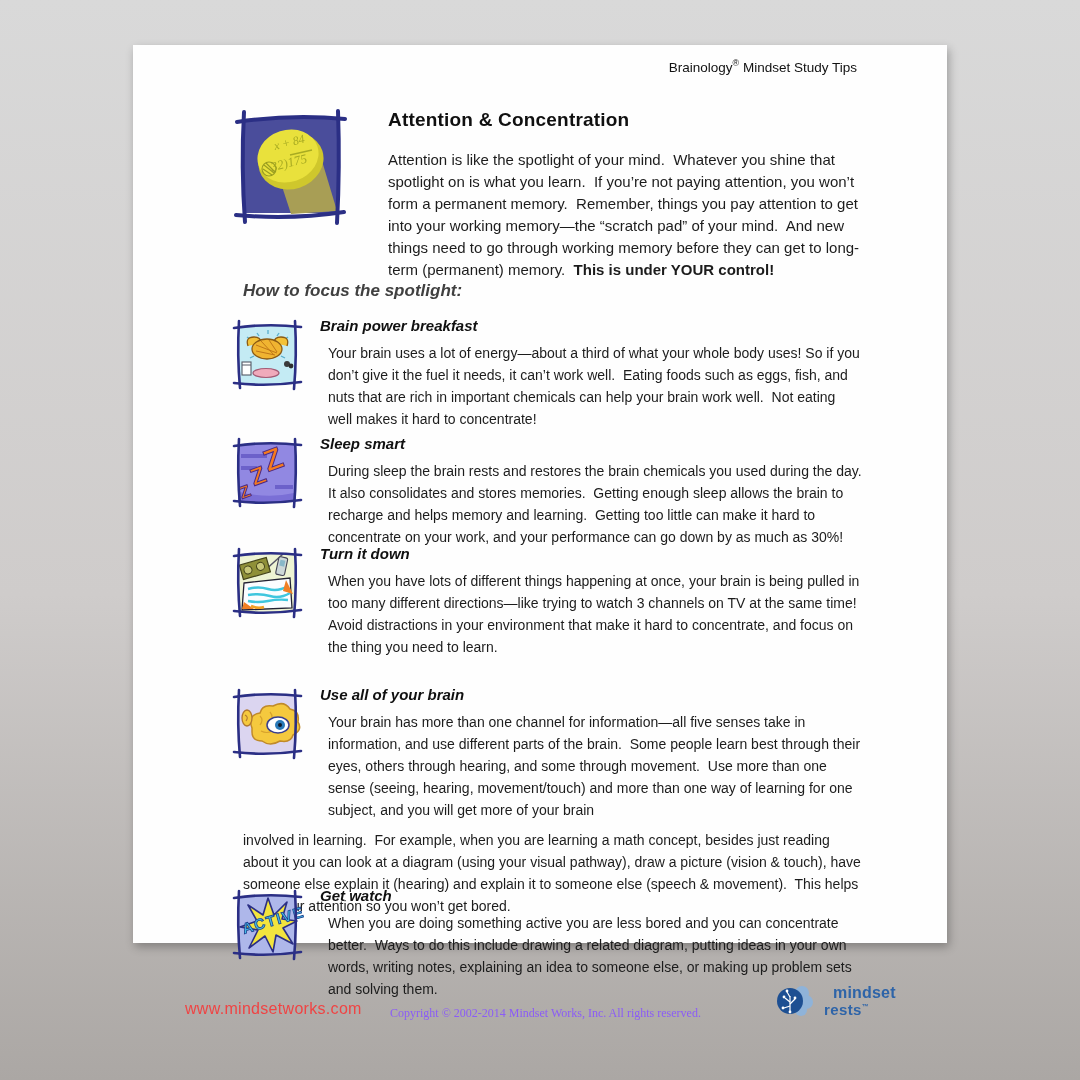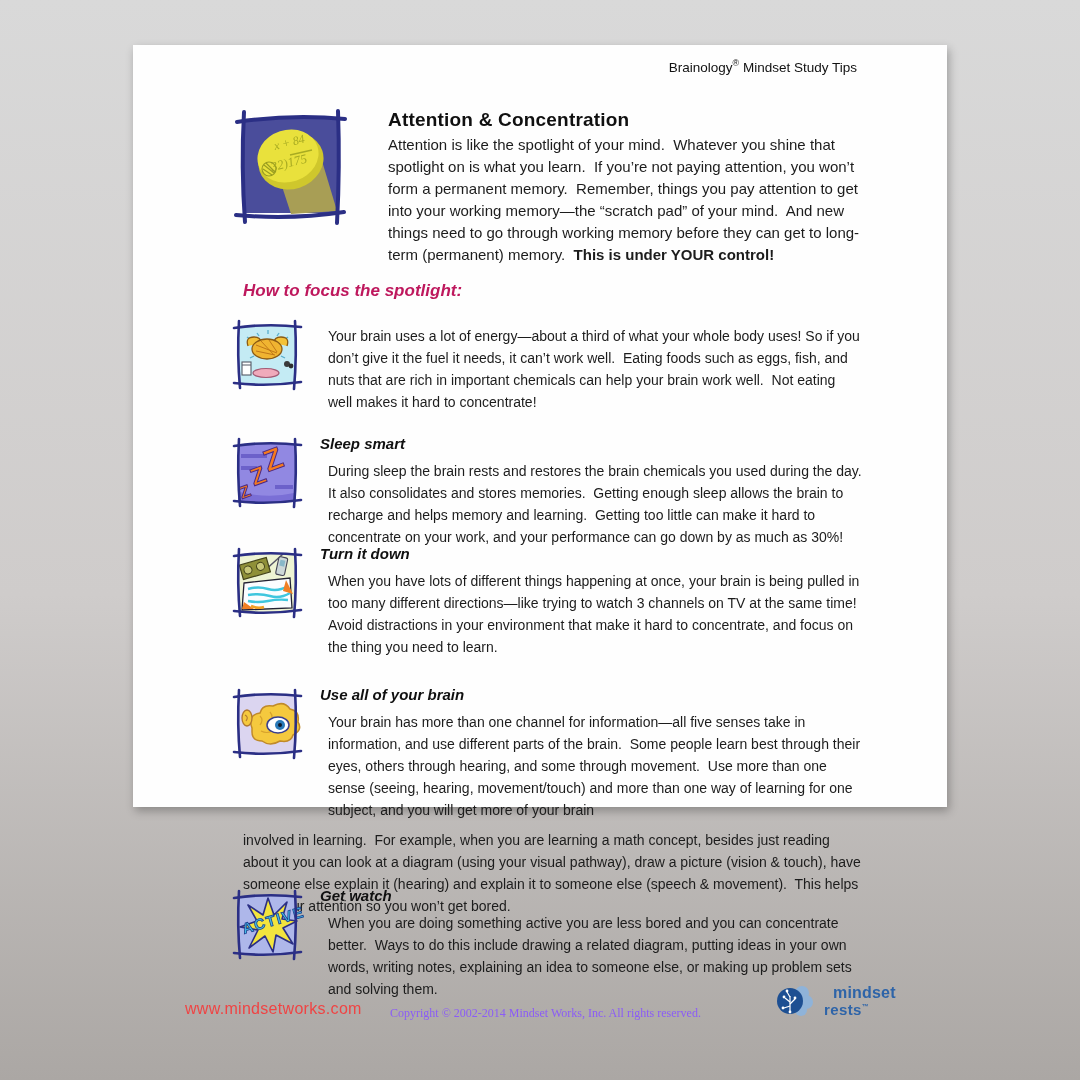--- a/index.html
+++ b/index.html
@@ -1,26 +1,26 @@
 <!DOCTYPE html>
 <html><head>
 <meta charset="utf-8">
 <style>
   html,body{margin:0;padding:0;}
   body{width:1080px;height:1080px;overflow:hidden;font-family:"Liberation Sans",sans-serif;}
   .stage{position:relative;width:1080px;height:1080px;background:linear-gradient(180deg,#d9d9d9 0%,#cfcccb 55%,#aba7a4 100%);}
-  .poster{position:absolute;left:133px;top:45px;width:814px;height:762px;background:#fefefe;box-shadow:2px 4px 9px rgba(0,0,0,.28);}
+  .poster{position:absolute;left:133px;top:45px;width:814px;height:898px;background:#fefefe;box-shadow:2px 4px 9px rgba(0,0,0,.28);}
   .doc-header{position:absolute;top:13px;right:90px;font-size:13.5px;color:#111;}
   .doc-header sup{font-size:9px;}
   .intro{position:absolute;left:100px;top:62px;display:flex;}
   .intro-text{margin-left:39px;width:474px;}
-  h1.title{margin:2px 0 3px 0;font-size:19px;font-weight:bold;color:#101010;letter-spacing:.2px;}
+  h1.title{margin:2px 0 18px 0;font-size:19px;font-weight:bold;color:#101010;letter-spacing:.2px;}
   .body{white-space:pre-wrap;color:#1c1c1c;}
   .intro-text .body{margin:0;font-size:15px;line-height:22px;}
-  .subtitle{position:absolute;left:110px;top:236px;margin:0;font-size:17px;font-style:italic;font-weight:bold;color:#be185d;}
+  .subtitle{position:absolute;left:110px;top:236px;margin:0;font-size:17px;font-style:italic;font-weight:bold;color:#404040;}
   .sec{position:absolute;left:98px;display:flex;}
   .sec .icon-box{width:74px;flex:0 0 74px;}
   .sec-text{margin-left:15px;width:550px;}
   .sec-text h3{margin:0 0 3px 0;font-size:15px;font-style:italic;font-weight:bold;color:#101010;}
   .sec-text .body{margin:8px;font-size:14px;line-height:22px;}
   .body.cont{margin-left:-77px;width:622px;}
   .s0{top:272px}.s1{top:390px}.s2{top:500px}.s3{top:641px}.s4{top:842px}
   .site-link{position:absolute;left:52px;top:955px;font-size:16px;color:#ef4444;letter-spacing:.3px;cursor:pointer;}
   .copyright{position:absolute;left:257px;top:961px;font-family:"Liberation Serif",serif;font-size:12px;color:#8b5cf6;}
   .logo{position:absolute;left:642px;top:936px;display:flex;align-items:center;}
@@ -97,20 +97,21 @@
             <circle cx="60" cy="49" r="2.4" fill="#2e2e2e"></circle>
           <g stroke="#2b2f85" stroke-width="2.6" stroke-linecap="round" fill="none">
             <path d="M3,11 Q36,6 70,10"></path>
               <path d="M64,4 Q66,38 63,72"></path>
             <path d="M3,66 Q36,70 70,65"></path>
               <path d="M8,4 Q6,38 9,71"></path>
           </g>
         </svg>
       </div>
       <div class="sec-text">
+        <h3>Brain power breakfast</h3>
         <p class="body">Your brain uses a lot of energy—about a third of what your whole body uses! So if you don’t give it the fuel it needs, it can’t work well.  Eating foods such as eggs, fish, and nuts that are rich in important chemicals can help your brain work well.  Not eating well makes it hard to concentrate!</p>
       </div>
     </div>
 
     <div class="sec s1">
       <div class="icon-box">
         <svg width="74" height="76" viewBox="0 0 74 76">
           <rect x="7" y="9" width="58" height="58" fill="#9188e2"></rect>
           <g stroke="#6c61ca" stroke-width="4" fill="none">
             <path d="M10,21 h26"></path>

